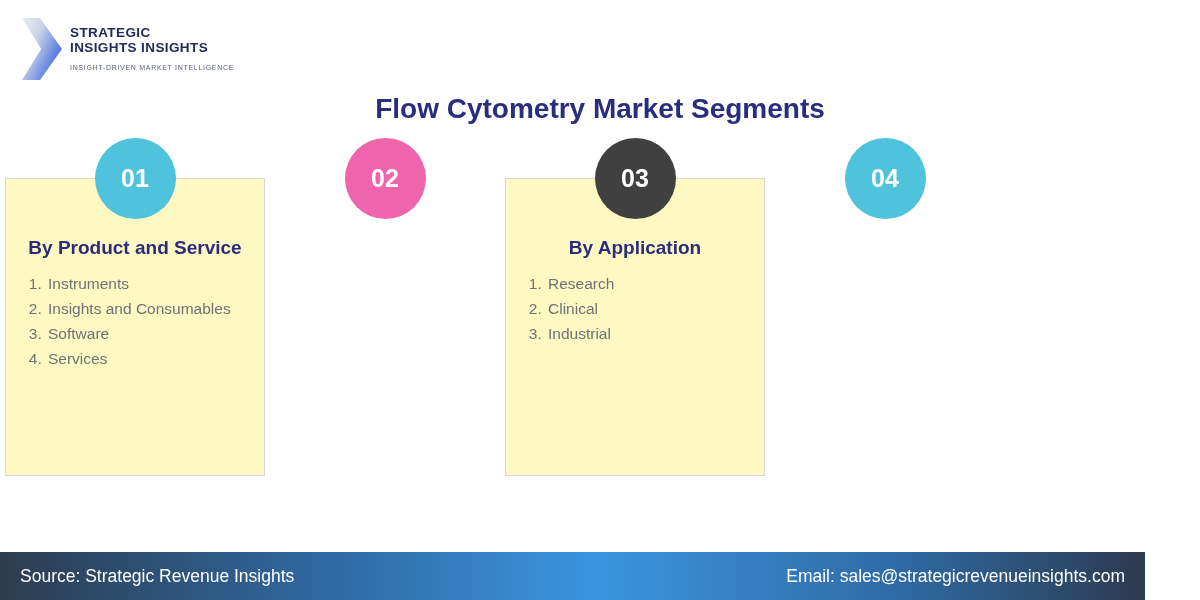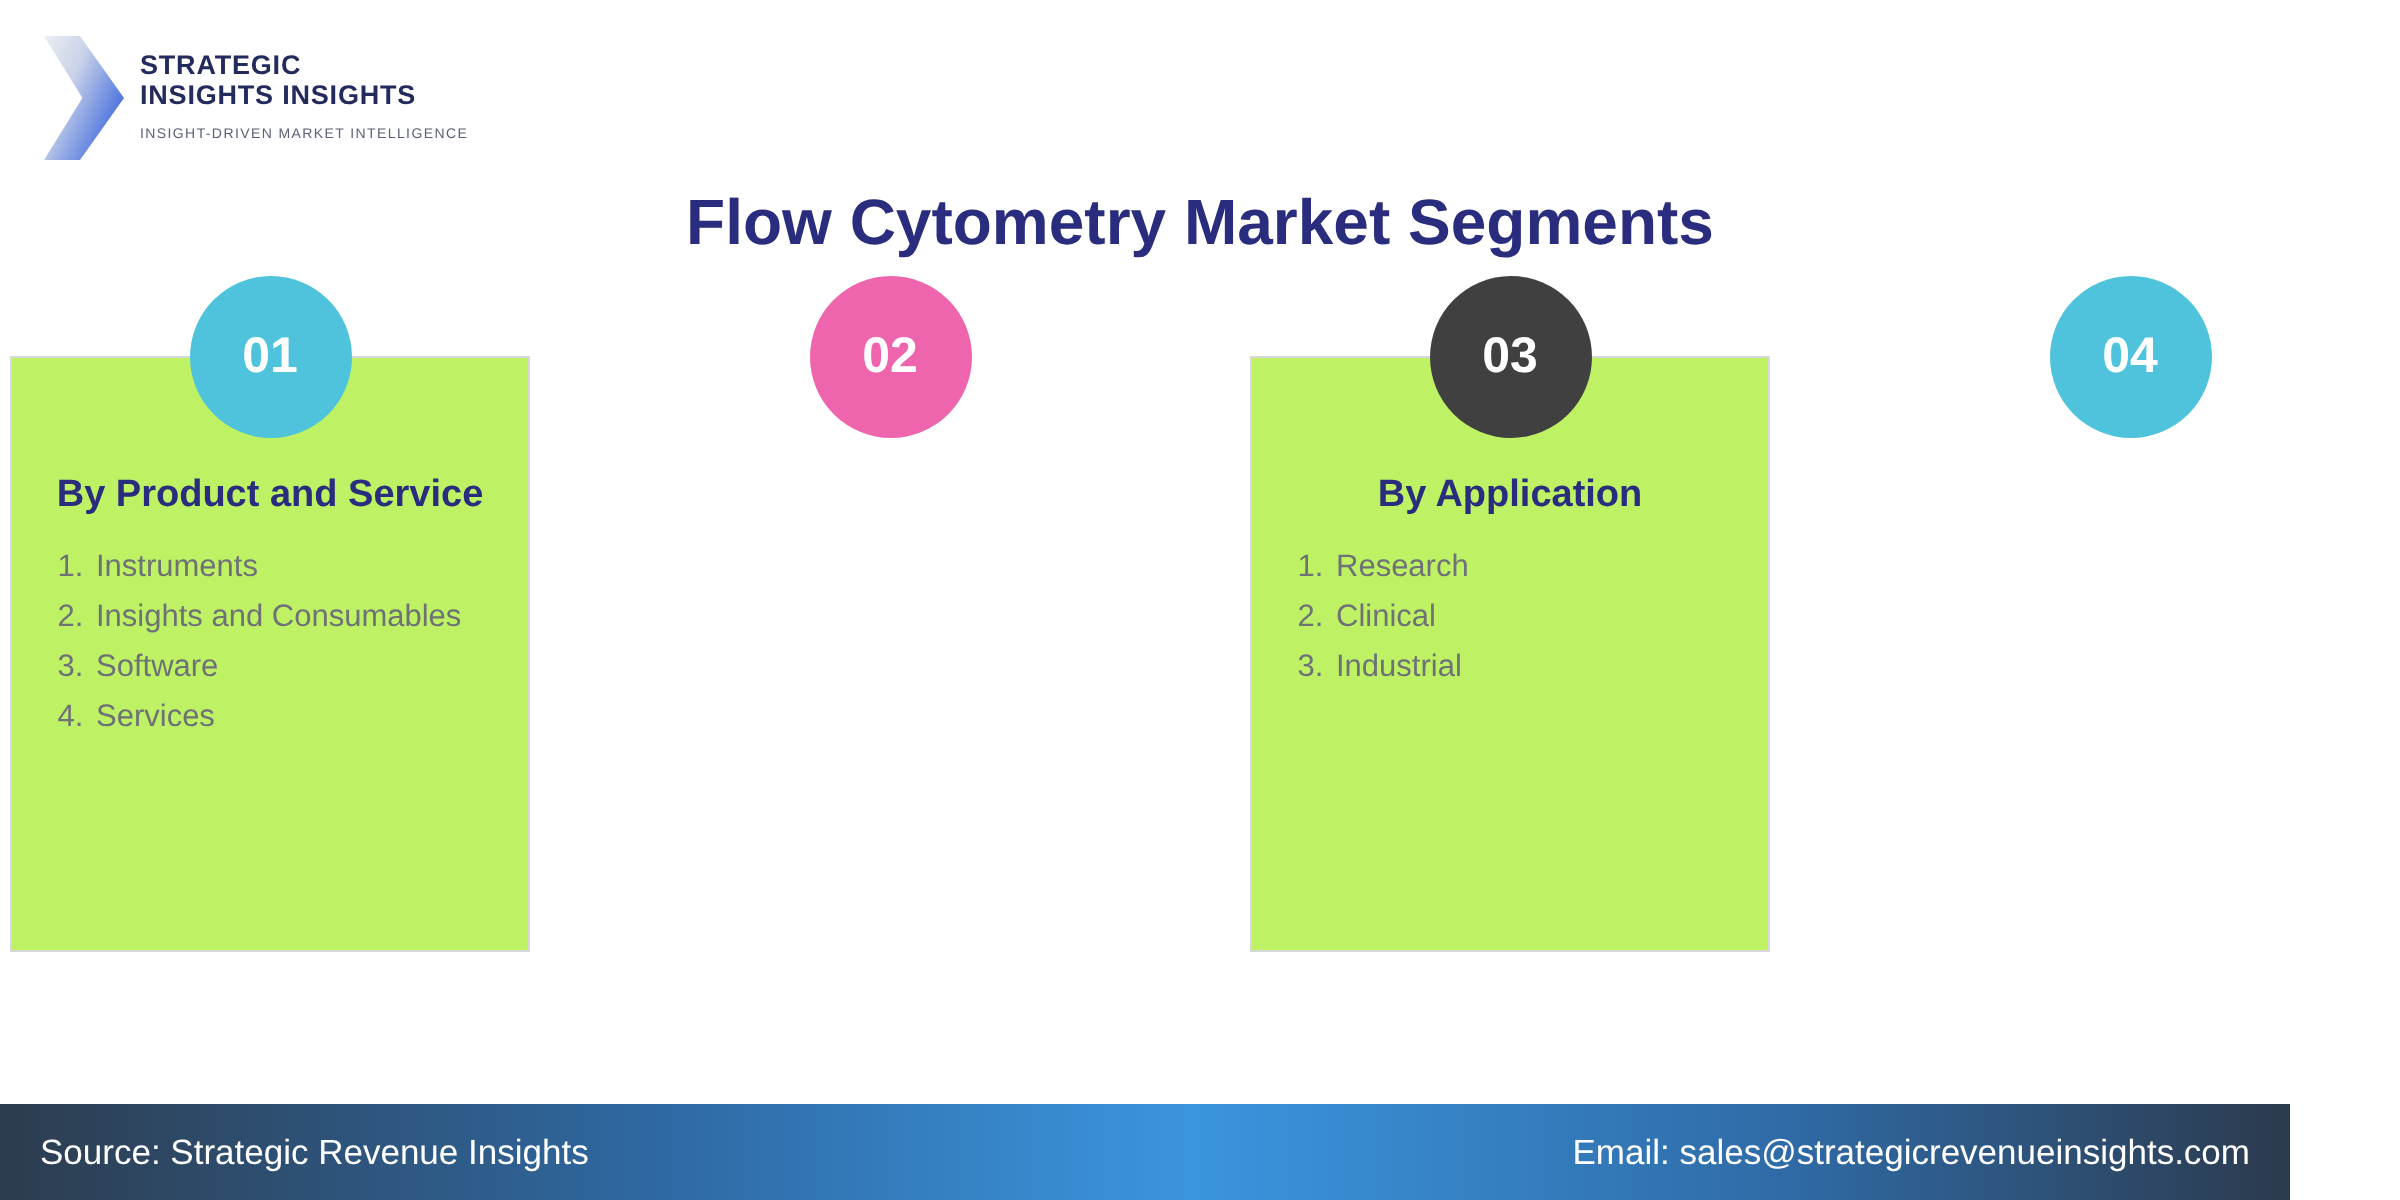--- a/index.html
+++ b/index.html
@@ -18,40 +18,40 @@
     background: linear-gradient(115deg, #eceef3 0%, #c9d2e8 35%, #5b7fe0 75%, #2356d6 100%);
     clip-path: polygon(0% 0%, 45% 0%, 100% 50%, 45% 100%, 0% 100%, 48% 50%);
   }
   .logo-text { margin-left: 8px; padding-top: 7px; }
   .logo-name { color: #232a5c; font-weight: bold; font-size: 13.5px; line-height: 15px; letter-spacing: 0.4px; }
   .logo-tagline { color: #5a6076; font-size: 7px; letter-spacing: 0.7px; margin-top: 9px; }
 
   
   .page-title {
     position: absolute; top: 93px; left: 0; width: 100%;
-    text-align: center; color: #2a2d7d; font-size: 32px; font-weight: bold;
+    text-align: center; color: #2a2d7d; font-size: 28px; font-weight: bold;
   }
 
   
   .cards {
     position: absolute; top: 138px; left: 10px;
-    width: 1180px; display: flex; gap: 60px;
+    width: 1180px; display: flex; 
   }
   .card-col { width: 250px; display: flex; flex-direction: column; align-items: center; }
   .num-circle {
     width: 81px; height: 81px; border-radius: 50%;
     display: flex; align-items: center; justify-content: center;
     color: #ffffff; font-size: 25px; font-weight: bold;
     margin-bottom: -41px; position: relative; z-index: 2;
   }
   .c-cyan { background: #4ec3db; }
   .c-pink { background: #ee64ad; }
   .c-blue { background: #404040; }
   .card {
-    width: 260px; height: 298px; background: #bef264;
+    width: 260px; height: 298px; background: #fef9c3;
     border: 1px solid #d8d8d8; padding: 58px 14px 0 14px;
   }
   .card-title {
     text-align: center; color: #2a2d7d; font-size: 19px; font-weight: bold;
     margin-bottom: 12px; white-space: nowrap;
   }
   .card-list {
     list-style: decimal; padding-left: 26px;
     color: #6e7277; font-size: 15.5px; line-height: 25px;
   }

